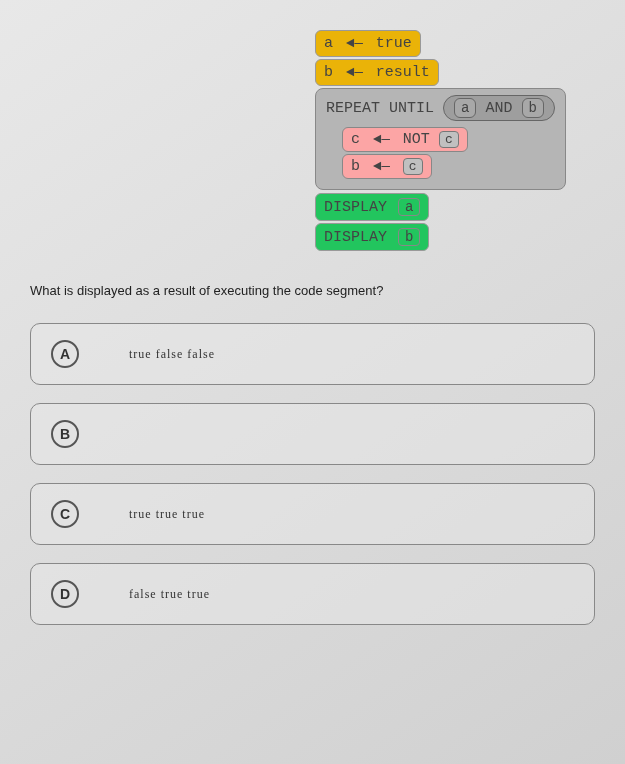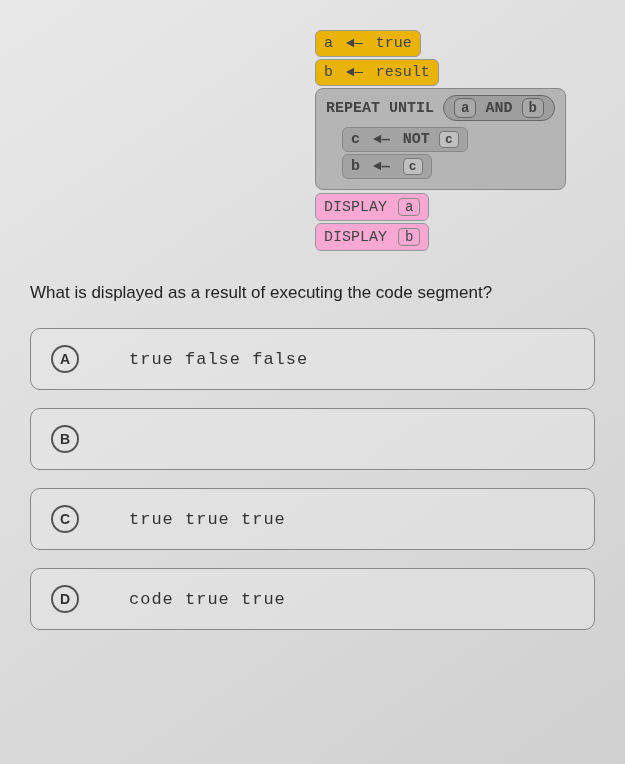--- a/index.html
+++ b/index.html
@@ -40,21 +40,20 @@
       margin: 0 4px;
       font-size: 14px;
     }
     .repeat-block {
       display: inline-block;
       border: 1.5px solid #888;
       border-radius: 8px;
       background: #b5b5b5;
       padding: 4px 6px 8px 6px;
       margin-bottom: 3px;
-      font-weight: bold;
     }
     .repeat-header {
       padding: 2px 4px 6px 4px;
       white-space: nowrap;
     }
     .cond-pill {
       display: inline-block;
       border: 1.5px solid #666;
       border-radius: 14px;
       padding: 2px 10px;
@@ -69,53 +68,53 @@
       font-size: 14px;
     }
     .repeat-body {
       margin-left: 20px;
     }
     .inner-block {
       display: inline-block;
       border: 1.5px solid #888;
       border-radius: 6px;
       padding: 3px 8px;
-      background: #a3a3a3;
+      background: #fca5a5;
       margin-bottom: 2px;
       white-space: nowrap;
     }
     .small-var {
       display: inline-block;
       border: 1px solid #777;
       border-radius: 4px;
       padding: 0px 5px;
       background: #c0c0c0;
       font-size: 13px;
     }
     .display-block {
       display: inline-block;
       border: 1.5px solid #999;
       border-radius: 6px;
       padding: 4px 8px;
-      background: #f9a8d4;
+      background: #22c55e;
       margin-bottom: 2px;
       white-space: nowrap;
     }
     .disp-var {
       display: inline-block;
       border: 1.5px solid #888;
       border-radius: 4px;
       padding: 0px 6px;
       font-size: 14px;
       margin-left: 2px;
     }
     .question-text {
       margin-top: 30px;
       margin-left: 15px;
-      font-size: 17px;
+      font-size: 13px;
       color: #222;
     }
     .options {
       margin-top: 25px;
       padding: 0 15px;
     }
     .option {
       border: 1.5px solid #888;
       border-radius: 10px;
       padding: 16px 20px;
@@ -132,22 +131,22 @@
       display: flex;
       align-items: center;
       justify-content: center;
       font-weight: bold;
       font-size: 14px;
       color: #333;
       margin-right: 50px;
       flex-shrink: 0;
     }
     .option-text {
-      font-family: Liberation Mono, monospace;
-      font-size: 17px;
+      font-family: Liberation Serif, serif;
+      font-size: 12px;
       color: #333;
       letter-spacing: 1px;
     }
   </style>
 </head>
 <body>
 
 <div class="code-area">
   <div class="block-row">
     <span class="block">
@@ -215,15 +214,15 @@
   </div>
   <div class="option">
     <div class="option-letter">B</div>
   </div>
   <div class="option">
     <div class="option-letter">C</div>
     <div class="option-text">true true true</div>
   </div>
   <div class="option">
     <div class="option-letter">D</div>
-    <div class="option-text">code true true</div>
+    <div class="option-text">false true true</div>
   </div>
 </div>
 
 </body></html>

